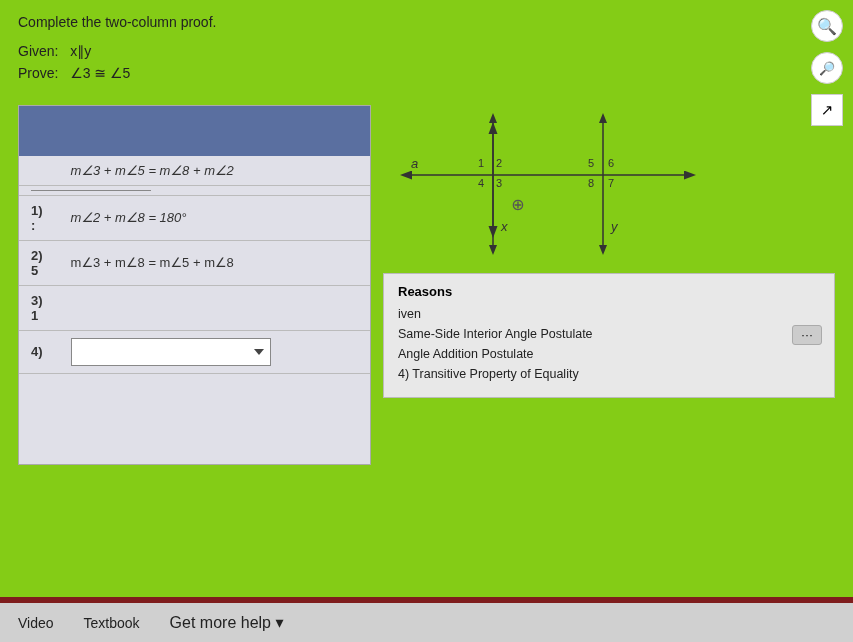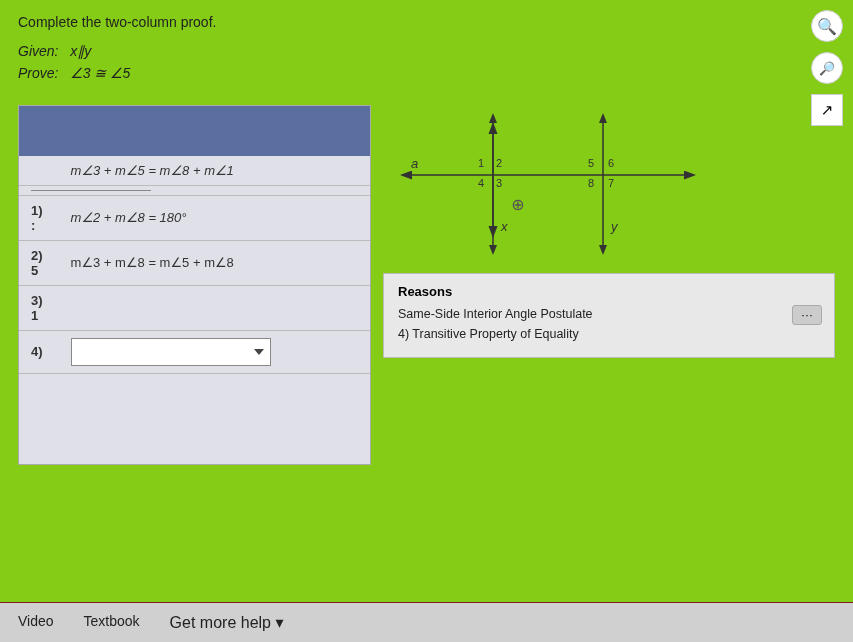--- a/index.html
+++ b/index.html
@@ -21,21 +21,20 @@
     .instruction {
       font-size: 14px;
       color: #222;
       margin-bottom: 10px;
     }
     .given-prove {
       font-size: 14px;
       color: #222;
       margin-bottom: 20px;
       line-height: 1.6;
-      font-style: italic;
     }
     .content-area {
       display: flex;
       flex-direction: row;
       gap: 0px;
       margin-top: 10px;
     }
     
     .proof-panel {
       width: 415px;
@@ -135,25 +134,25 @@
       font-size: 12.5px;
       color: #222;
     }
     
     .bottom-bar {
       position: absolute;
       bottom: 0;
       left: 0;
       width: 853px;
       background: #d0d0d0;
-      border-top: 1px solid #7f1d1d;
+      border-top: 6px solid #7f1d1d;
       padding: 10px 18px;
       display: flex;
       gap: 30px;
-      align-items: flex-start;
+      align-items: center;
     }
     .bottom-link {
       font-size: 14px;
       color: #222;
       cursor: pointer;
       font-weight: 500;
     }
     .get-help {
       font-size: 16px;
       color: #222;
@@ -223,21 +222,21 @@
   </div>
 
   <div class="content-area">
 
     <div class="proof-panel">
       <div class="proof-header-bar"></div>
       <table class="proof-table">
         <tbody>
             <tr>
           <td class="row-num"></td>
-          <td class="statement-col" style="font-style:italic; color:#333; font-size:13px;">m∠3 + m∠5 = m∠8 + m∠1</td>
+          <td class="statement-col" style="font-style:italic; color:#333; font-size:13px;">m∠3 + m∠5 = m∠8 + m∠2</td>
         </tr>
         <tr>
           <td colspan="2" style="padding:0;">
             <div class="separator-line"></div>
           </td>
         </tr>
         <tr>
           <td class="row-num">1) :</td>
           <td class="statement-col" style="font-style:italic; color:#333; font-size:13px;">m∠2 + m∠8 = 180°</td>
         </tr>
@@ -306,21 +305,23 @@
 
           <text x="228" y="126" font-size="13" fill="#333" font-style="italic">y</text>
 
           <text x="135" y="105" font-size="16" fill="#555" text-anchor="middle">⊕</text>
         </svg>
       </div>
 
       <div class="reasons-panel" style="position:relative; margin-top:8px;">
         <div class="reasons-title">Reasons</div>
         <ul class="reasons-list">
+          <li>iven</li>
           <li>Same-Side Interior Angle Postulate</li>
+          <li>Angle Addition Postulate</li>
           <li>4)  Transitive Property of Equality</li>
         </ul>
         <button class="dots-btn">···</button>
       </div>
     </div>
   </div>
 
   <div class="bottom-bar">
     <span class="bottom-link">Video</span>
     <span class="bottom-link">Textbook</span>

